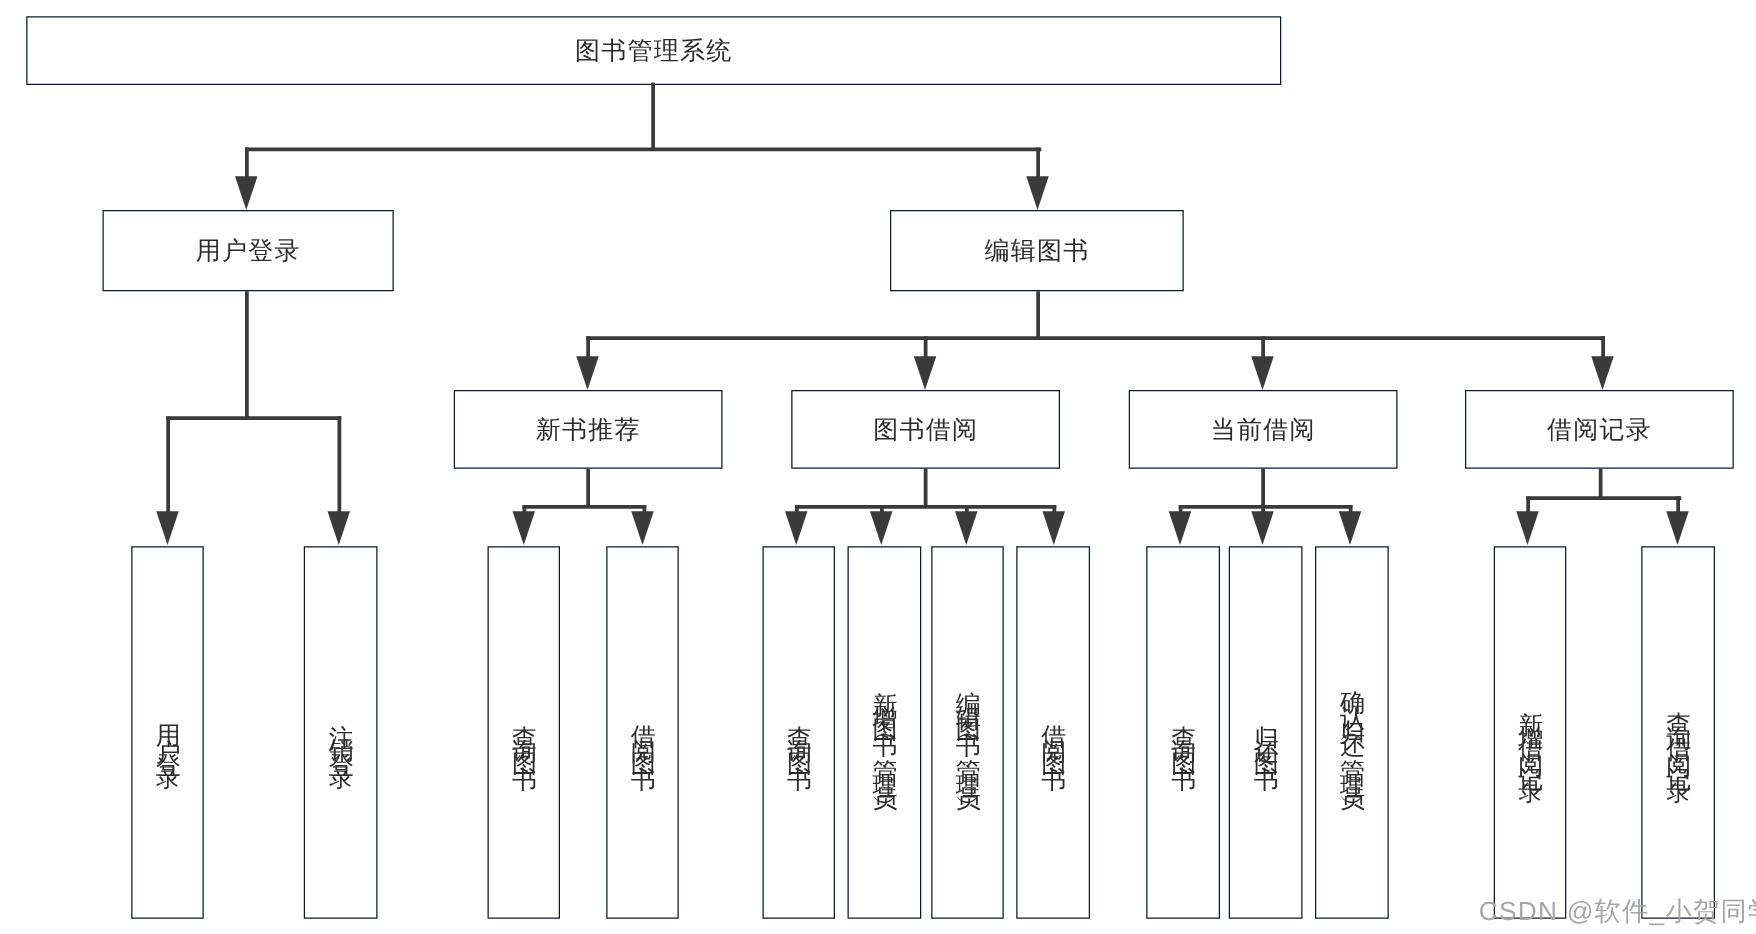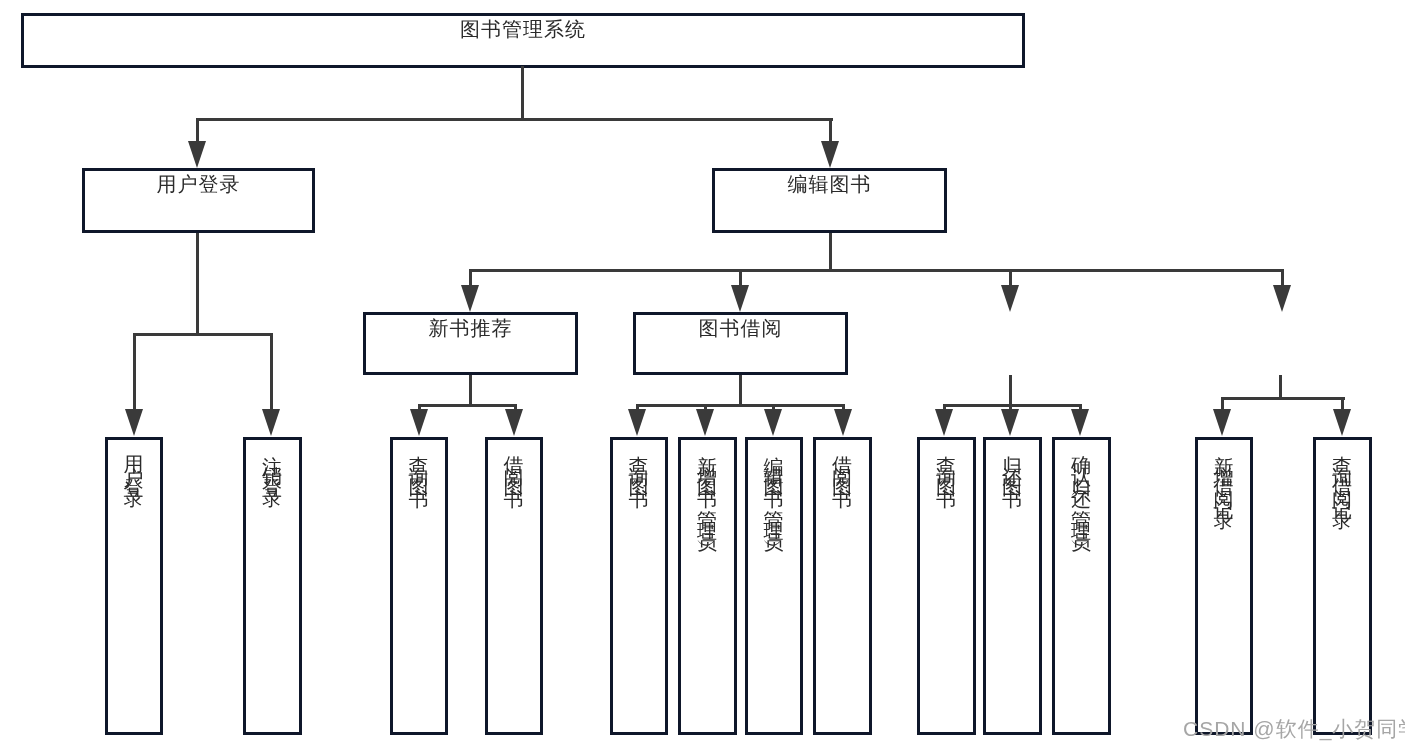--- a/index.html
+++ b/index.html
@@ -1,19 +1,19 @@
 <!DOCTYPE html>
 <html><head>
 <meta charset="utf-8">
 <style>
   html,body { margin:0; padding:0; background:#ffffff; }
   body { font-family:"Liberation Sans", sans-serif; }
   .stage { position:relative; width:1405px; height:747px; background:#ffffff; overflow:hidden; color:#2b2b2b; }
-  .box { position:absolute; box-sizing:border-box; border:3px solid #0f172a; background:#ffffff;
-         display:flex; justify-content:center; font-size:20px; color:#2b2b2b; }
+  .box { position:absolute; box-sizing:border-box; border:1px solid #0f172a; background:#ffffff;
+         display:flex; align-items:center; justify-content:center; font-size:20px; color:#2b2b2b; }
   .htext { letter-spacing:1px; white-space:nowrap; }
   .vtext { writing-mode:vertical-rl; text-orientation:mixed; letter-spacing:11px; font-size:20px; line-height:1; }
   .hl { position:absolute; height:3px; background:#3a3a3a; }
   .vl { position:absolute; width:3px; background:#3a3a3a; }
   .ar { position:absolute; width:0; height:0; border-left:9px solid transparent;
         border-right:9px solid transparent; border-top:27px solid #3a3a3a; }
   .wm { position:absolute; left:1183px; top:715px; font-size:21px; color:#a6a6a6;
         z-index:5; letter-spacing:1px; white-space:nowrap; }
 </style>
 </head>
@@ -55,20 +55,26 @@
   <div class="ar" style="left:461px;top:285px;"></div>
   <div class="ar" style="left:731px;top:285px;"></div>
   <div class="ar" style="left:1001px;top:285px;"></div>
   <div class="ar" style="left:1273px;top:285px;"></div>
 
   <div class="box" style="left:633px;top:312px;width:215px;height:63px;">
     <span class="htext">图书借阅</span>
   </div>
   <div class="box" style="left:363px;top:312px;width:215px;height:63px;">
     <span class="htext">新书推荐</span>
+  </div>
+  <div class="box" style="left:903px;top:312px;width:215px;height:63px;">
+    <span class="htext">当前借阅</span>
+  </div>
+  <div class="box" style="left:1172px;top:312px;width:215px;height:63px;">
+    <span class="htext">借阅记录</span>
   </div>
 
   <div class="vl" style="left:469px;top:375px;height:31px;"></div>
   <div class="hl" style="left:418px;top:404px;width:99px;"></div>
   <div class="vl" style="left:418px;top:404px;height:9px;"></div>
   <div class="vl" style="left:514px;top:404px;height:9px;"></div>
   <div class="ar" style="left:410px;top:409px;"></div>
   <div class="ar" style="left:505px;top:409px;"></div>
 
   <div class="vl" style="left:739px;top:375px;height:31px;"></div>

